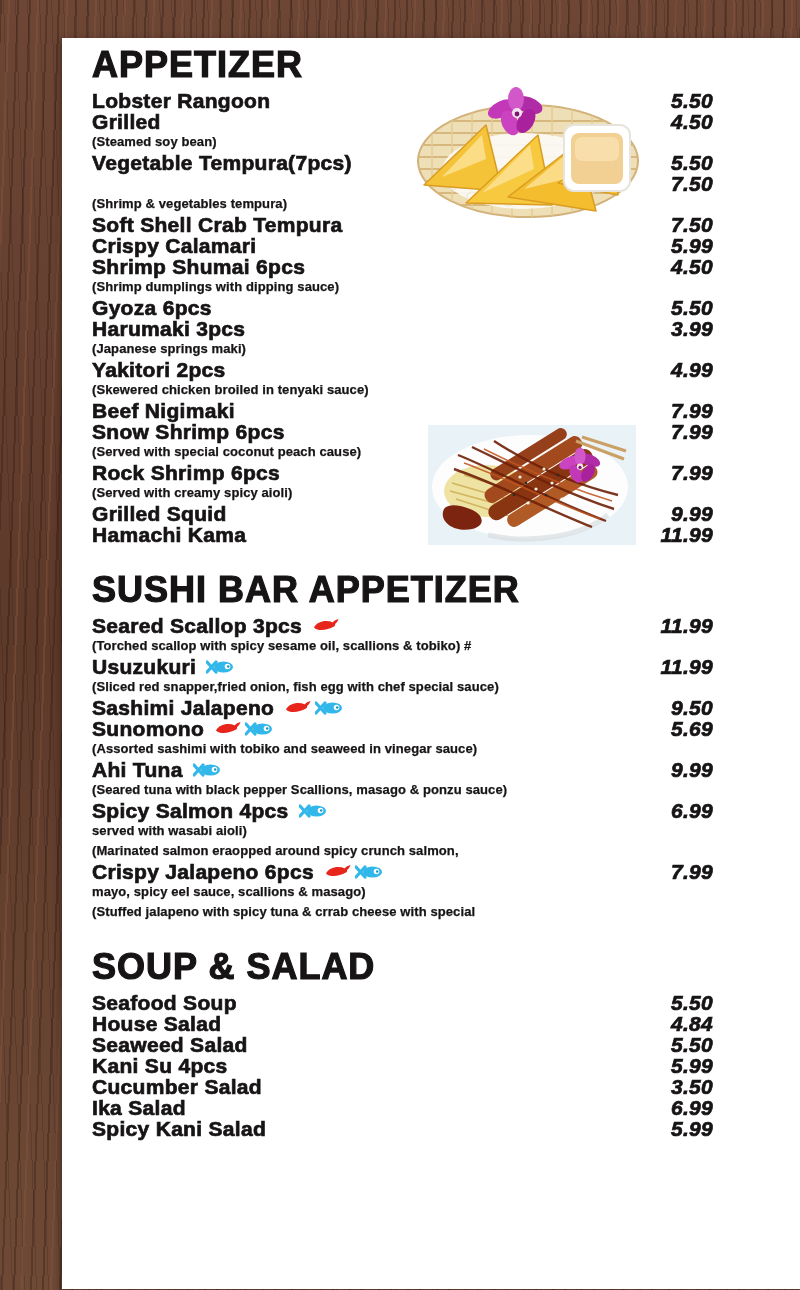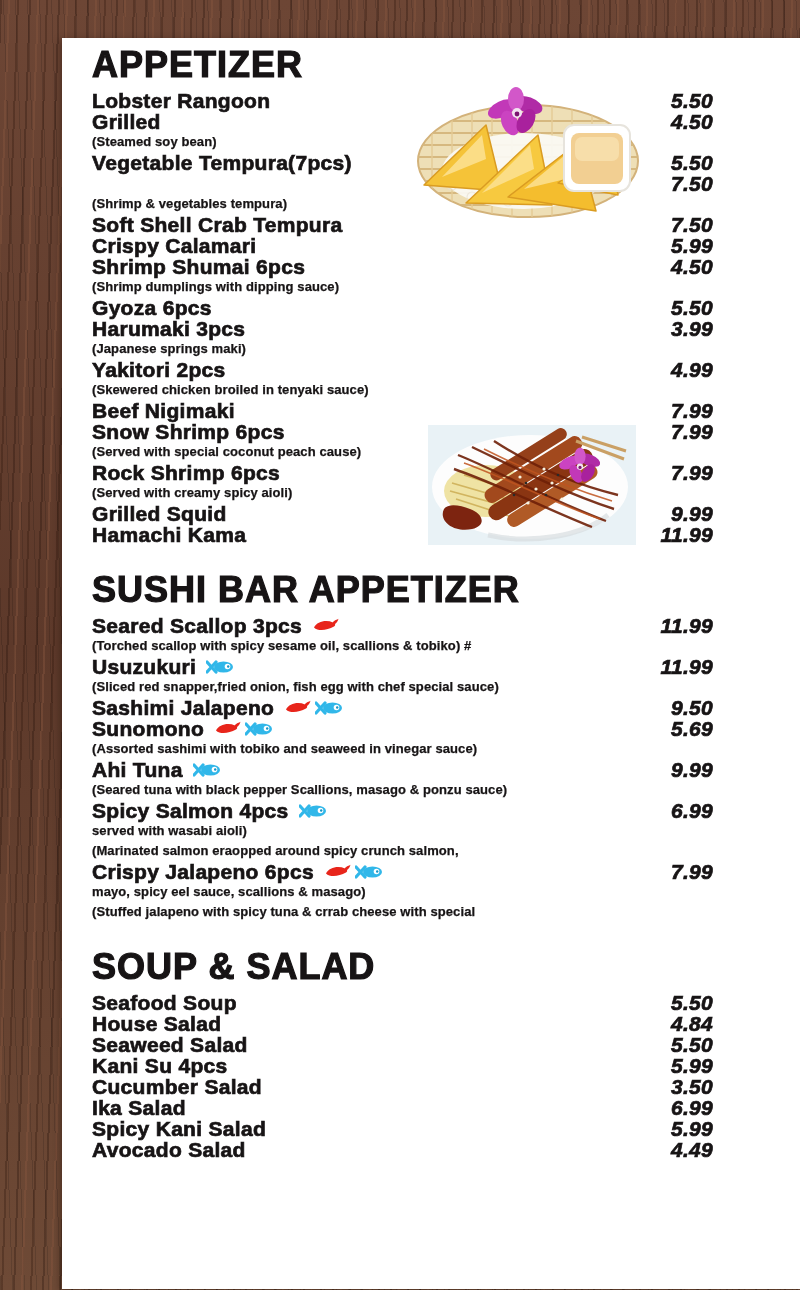--- a/index.html
+++ b/index.html
@@ -422,21 +422,16 @@
           <div class="item-row">
             <span class="item-name">Ika Salad</span>
             <span class="spacer"></span>
             <span class="item-price">6.99</span>
           </div>
           <div class="item-row">
             <span class="item-name">Spicy Kani Salad</span>
             <span class="spacer"></span>
             <span class="item-price">5.99</span>
           </div>
-          <div class="item-row">
-            <span class="item-name">Avocado Salad</span>
-            <span class="spacer"></span>
-            <span class="item-price">4.49</span>
-          </div>
         </section>
       </div>
   </div>
 </div>
 
 </body></html>

